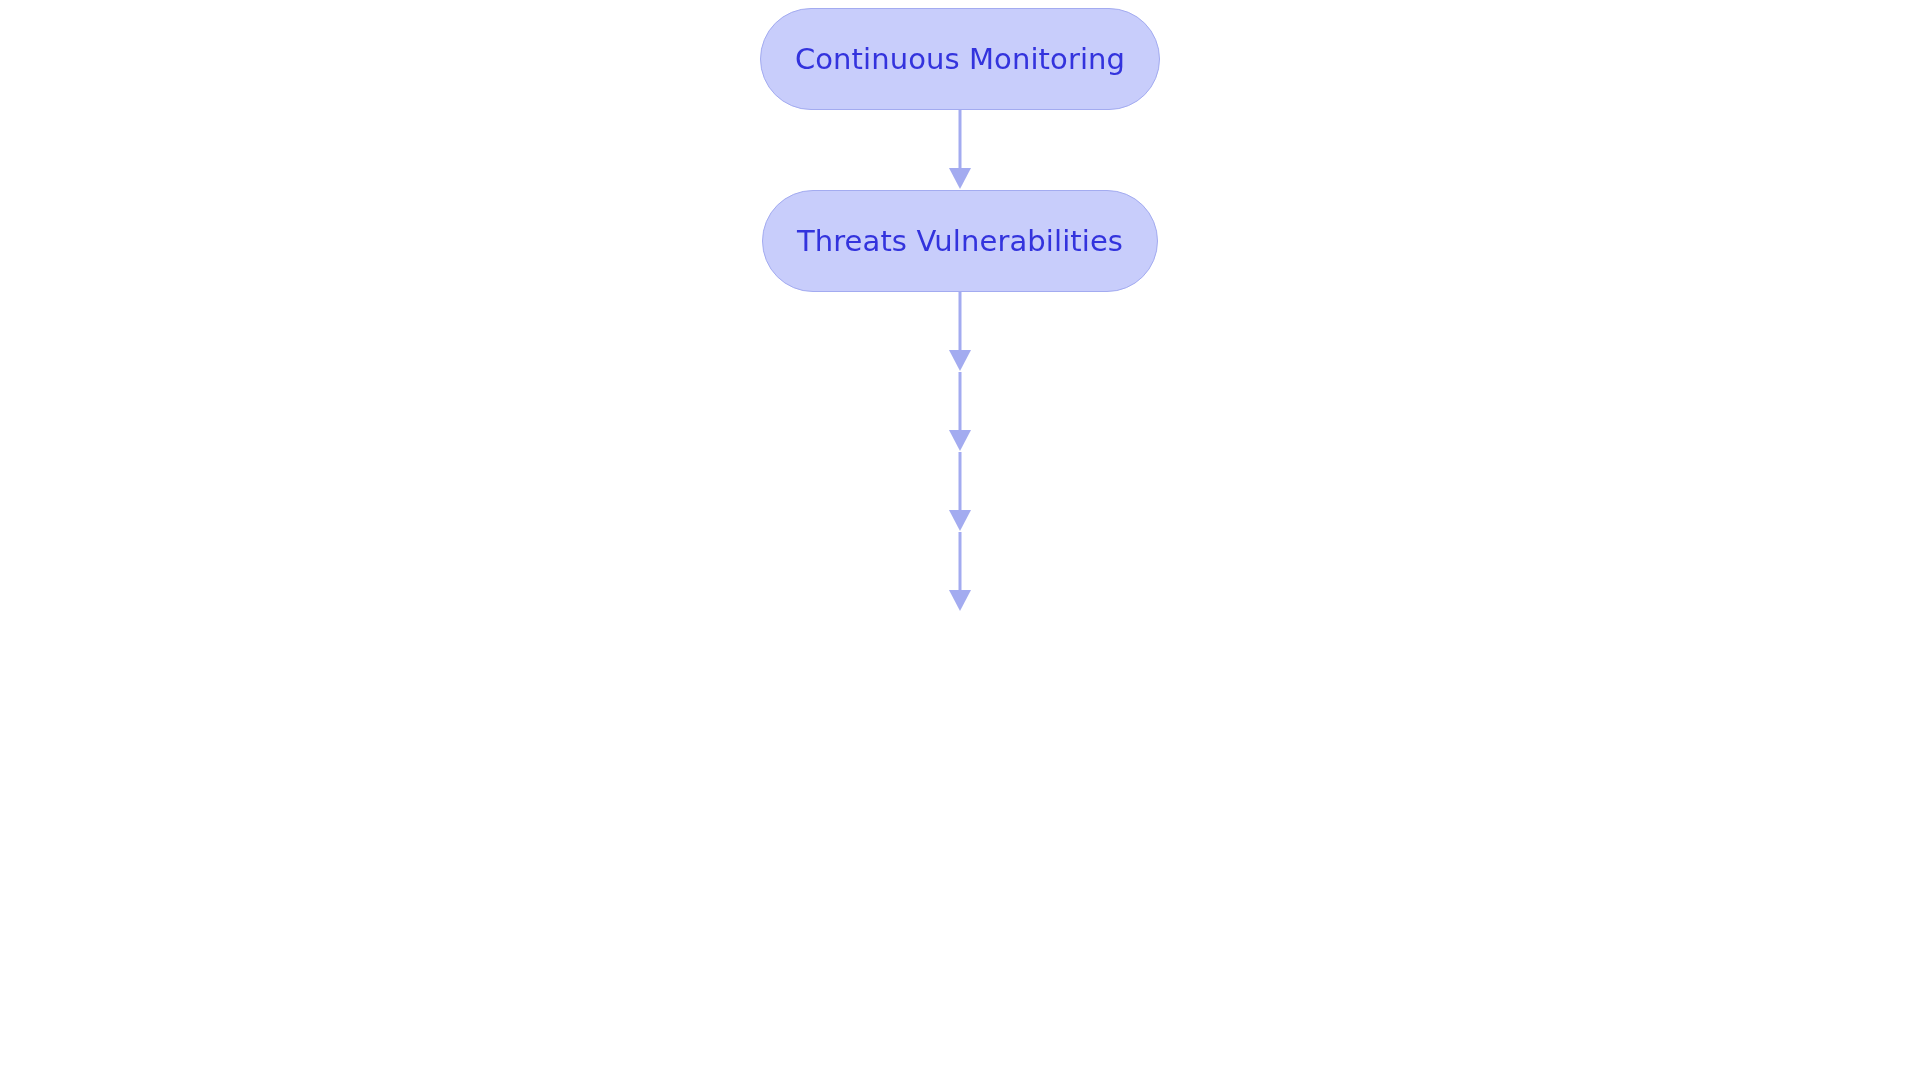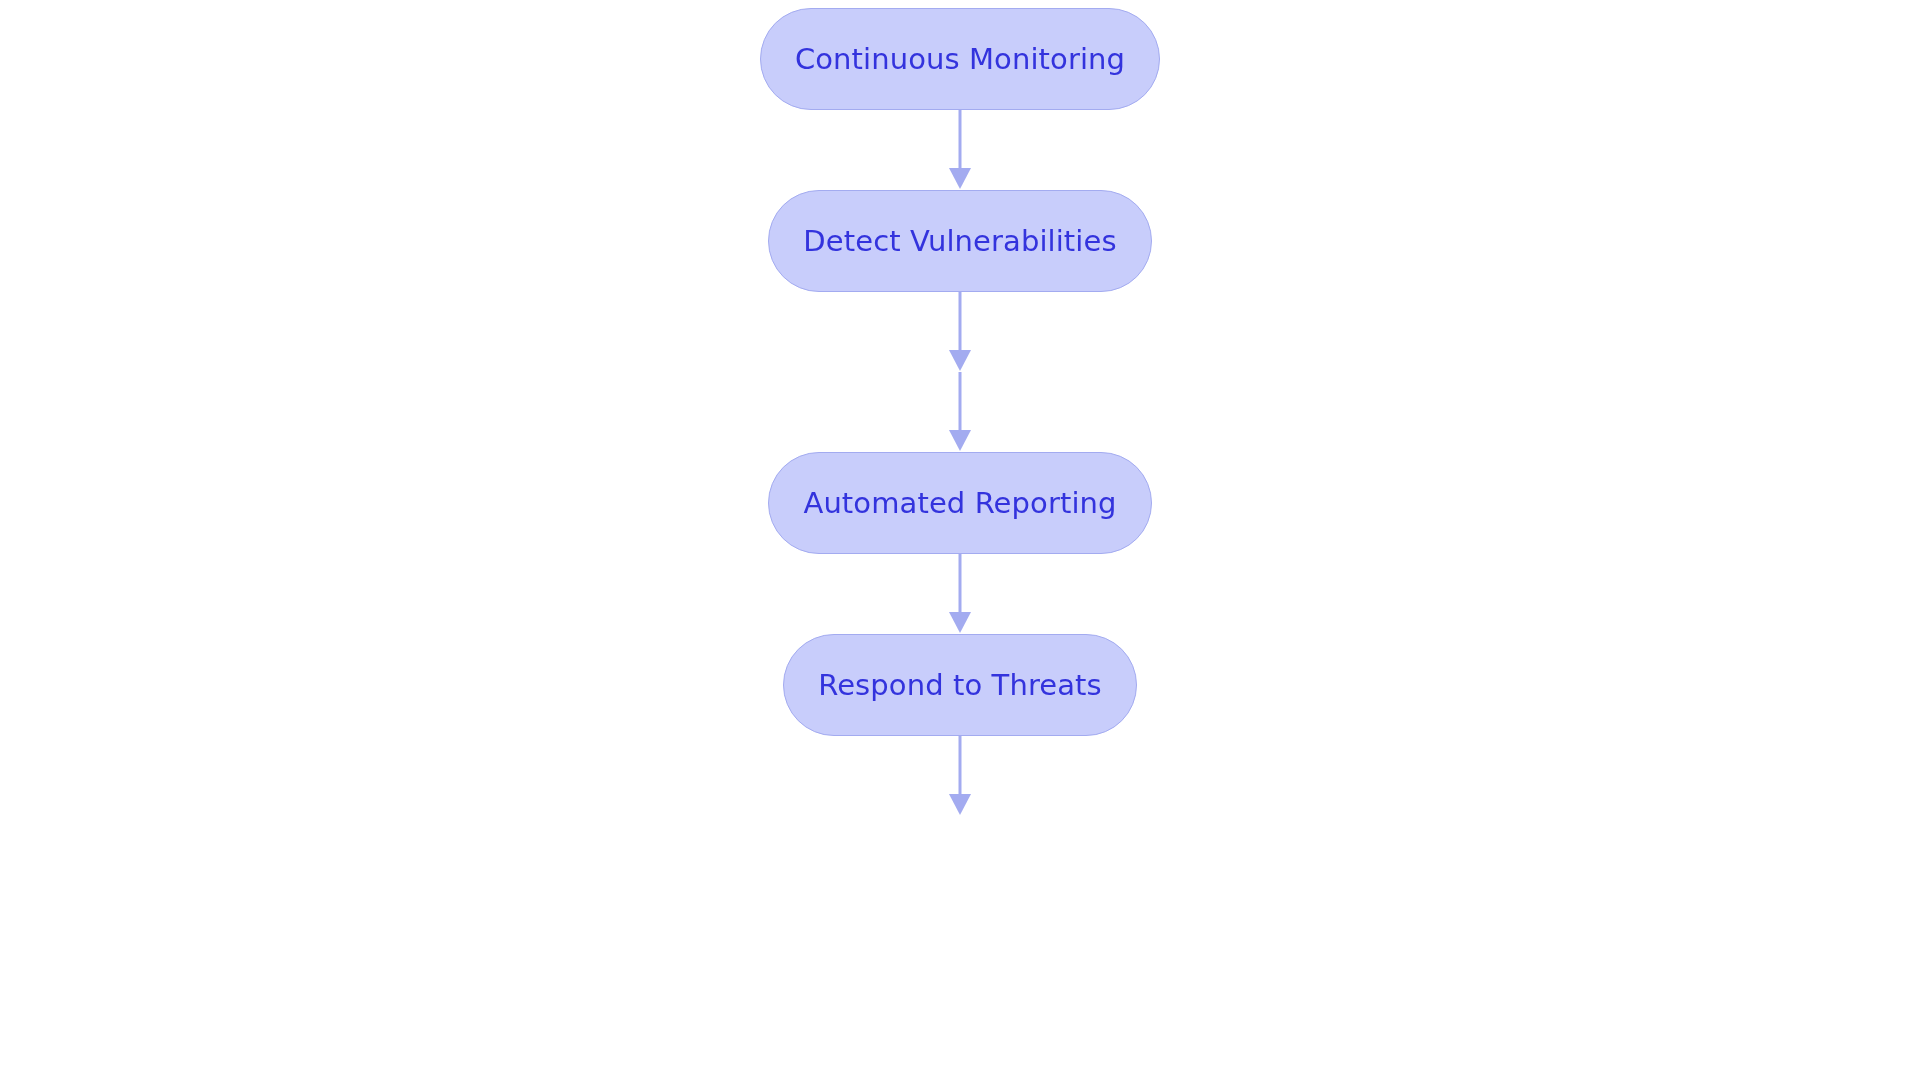--- a/index.html
+++ b/index.html
@@ -71,46 +71,40 @@
   <div class="node">
     <span class="node-label">Continuous Monitoring</span>
   </div>
 
   <svg class="connector" viewBox="0 0 26 80">
     <line class="edge-line" x1="13" y1="0" x2="13" y2="60"></line>
     <polygon class="edge-head" points="2,58 24,58 13,79"></polygon>
   </svg>
 
   <div class="node">
-    <span class="node-label">Detect Vulnerabilities</span>
+    <span class="node-label">Threats Vulnerabilities</span>
   </div>
 
   <svg class="connector" viewBox="0 0 26 80">
     <line class="edge-line" x1="13" y1="0" x2="13" y2="60"></line>
     <polygon class="edge-head" points="2,58 24,58 13,79"></polygon>
   </svg>
 
 
   <svg class="connector" viewBox="0 0 26 80">
     <line class="edge-line" x1="13" y1="0" x2="13" y2="60"></line>
     <polygon class="edge-head" points="2,58 24,58 13,79"></polygon>
   </svg>
 
-  <div class="node">
-    <span class="node-label">Automated Reporting</span>
-  </div>
 
   <svg class="connector" viewBox="0 0 26 80">
     <line class="edge-line" x1="13" y1="0" x2="13" y2="60"></line>
     <polygon class="edge-head" points="2,58 24,58 13,79"></polygon>
   </svg>
 
-  <div class="node">
-    <span class="node-label">Respond to Threats</span>
-  </div>
 
   <svg class="connector" viewBox="0 0 26 80">
     <line class="edge-line" x1="13" y1="0" x2="13" y2="60"></line>
     <polygon class="edge-head" points="2,58 24,58 13,79"></polygon>
   </svg>
 
 
 </div>
 
 </body></html>

